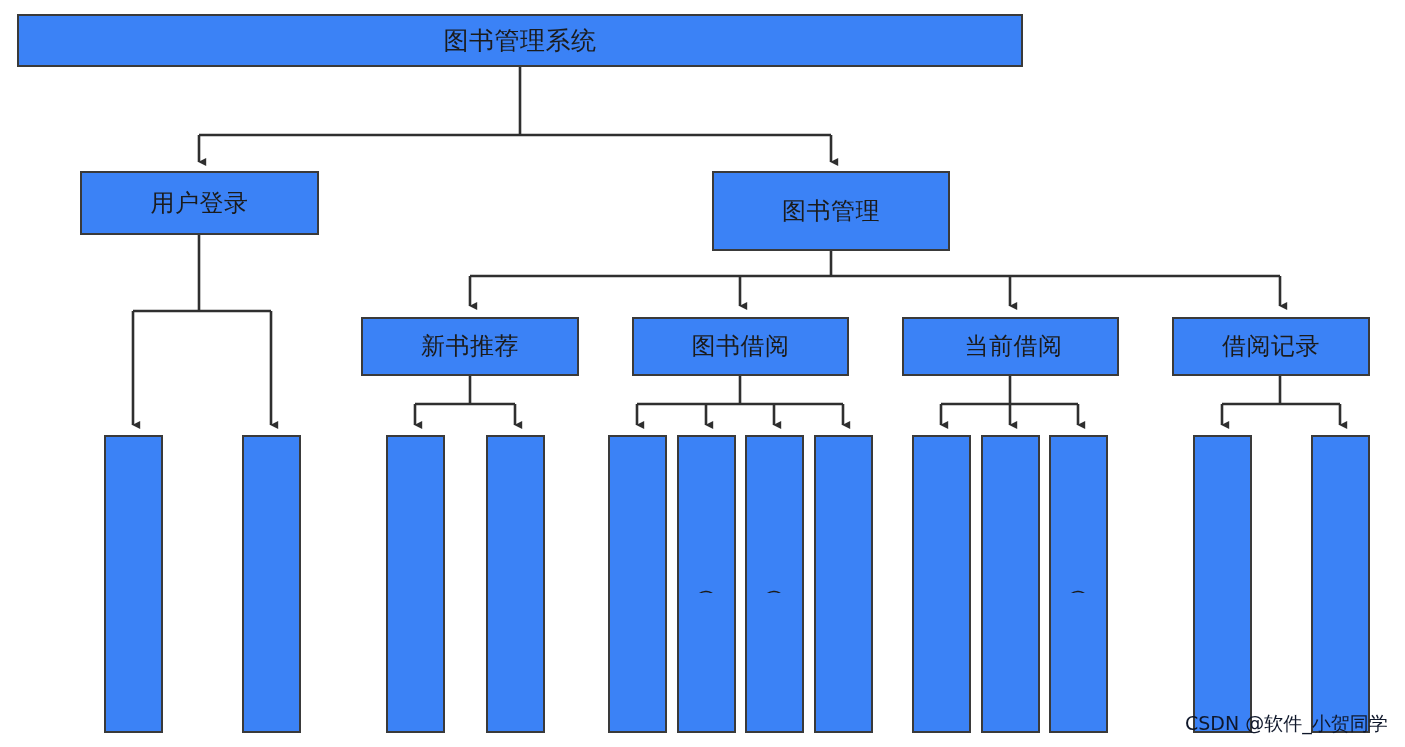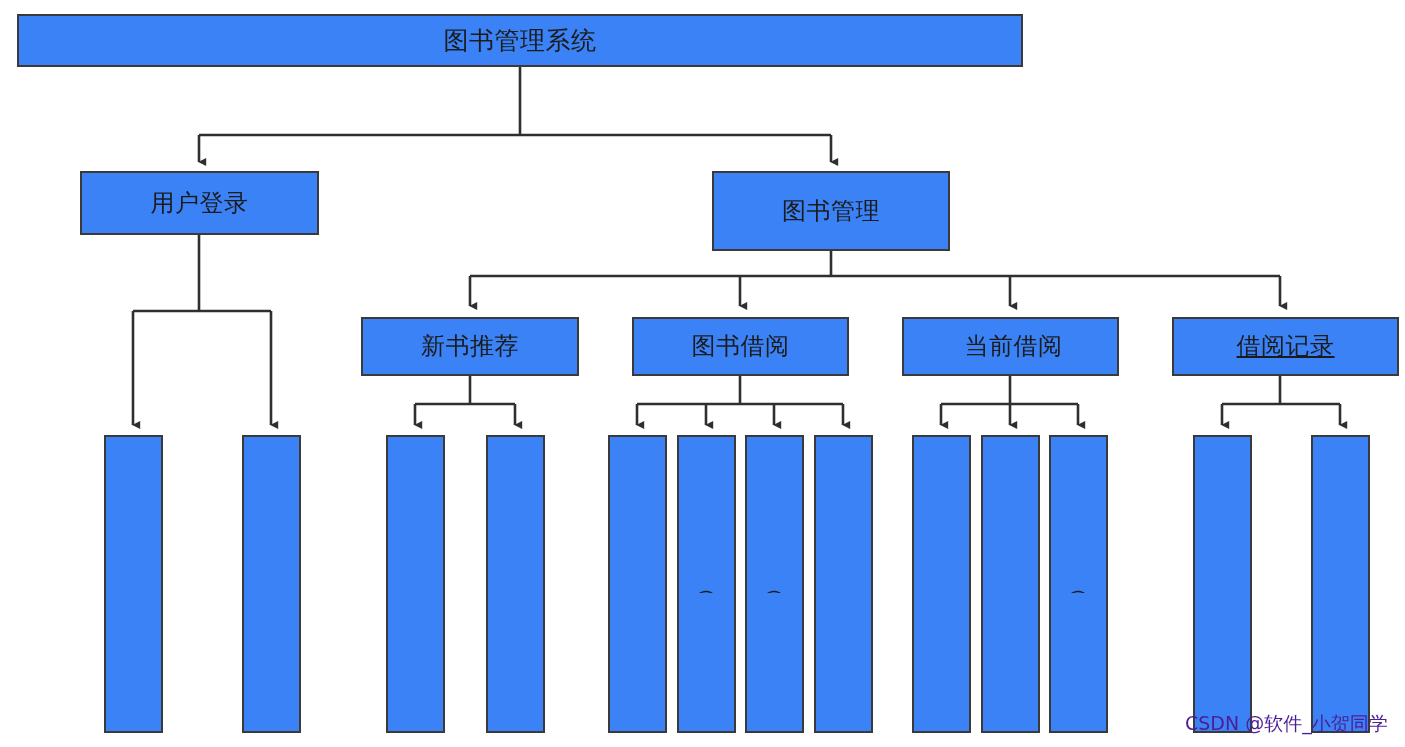--- a/index.html
+++ b/index.html
@@ -60,21 +60,21 @@
     line-height: 1.12;
     letter-spacing: 2px;
     max-height: 100%;
     overflow: hidden;
   }
   .watermark {
     position: absolute;
     left: 1185px;
     top: 711px;
     font-size: 19px;
-    color: #4c1d95;
+    color: #0f172a;
     white-space: nowrap;
     z-index: 5;
     font-family: "DejaVu Sans", "Liberation Sans", sans-serif;
   }
 </style>
 </head>
 <body>
 
 <div id="canvas">
 
@@ -141,21 +141,21 @@
 
   <div class="node horiz" style="left:361px; top:317px; width:218px; height:59px;">
     <span class="lbl">新书推荐</span>
   </div>
   <div class="node horiz" style="left:632px; top:317px; width:217px; height:59px;">
     <span class="lbl">图书借阅</span>
   </div>
   <div class="node horiz" style="left:902px; top:317px; width:217px; height:59px;padding-left:6px;">
     <span class="lbl">当前借阅</span>
   </div>
-  <div class="node horiz" style="left:1172px; top:317px; width:227px; height:59px;text-decoration:underline;">
+  <div class="node horiz" style="left:1172px; top:317px; width:198px; height:59px;">
     <span class="lbl">借阅记录</span>
   </div>
 
   <div class="node leaf" style="left:104px; top:435px; width:59px; height:298px;">
     <span class="lbl">用户登录</span>
   </div>
   <div class="node leaf" style="left:242px; top:435px; width:59px; height:298px;">
     <span class="lbl">注销登录</span>
   </div>
 

